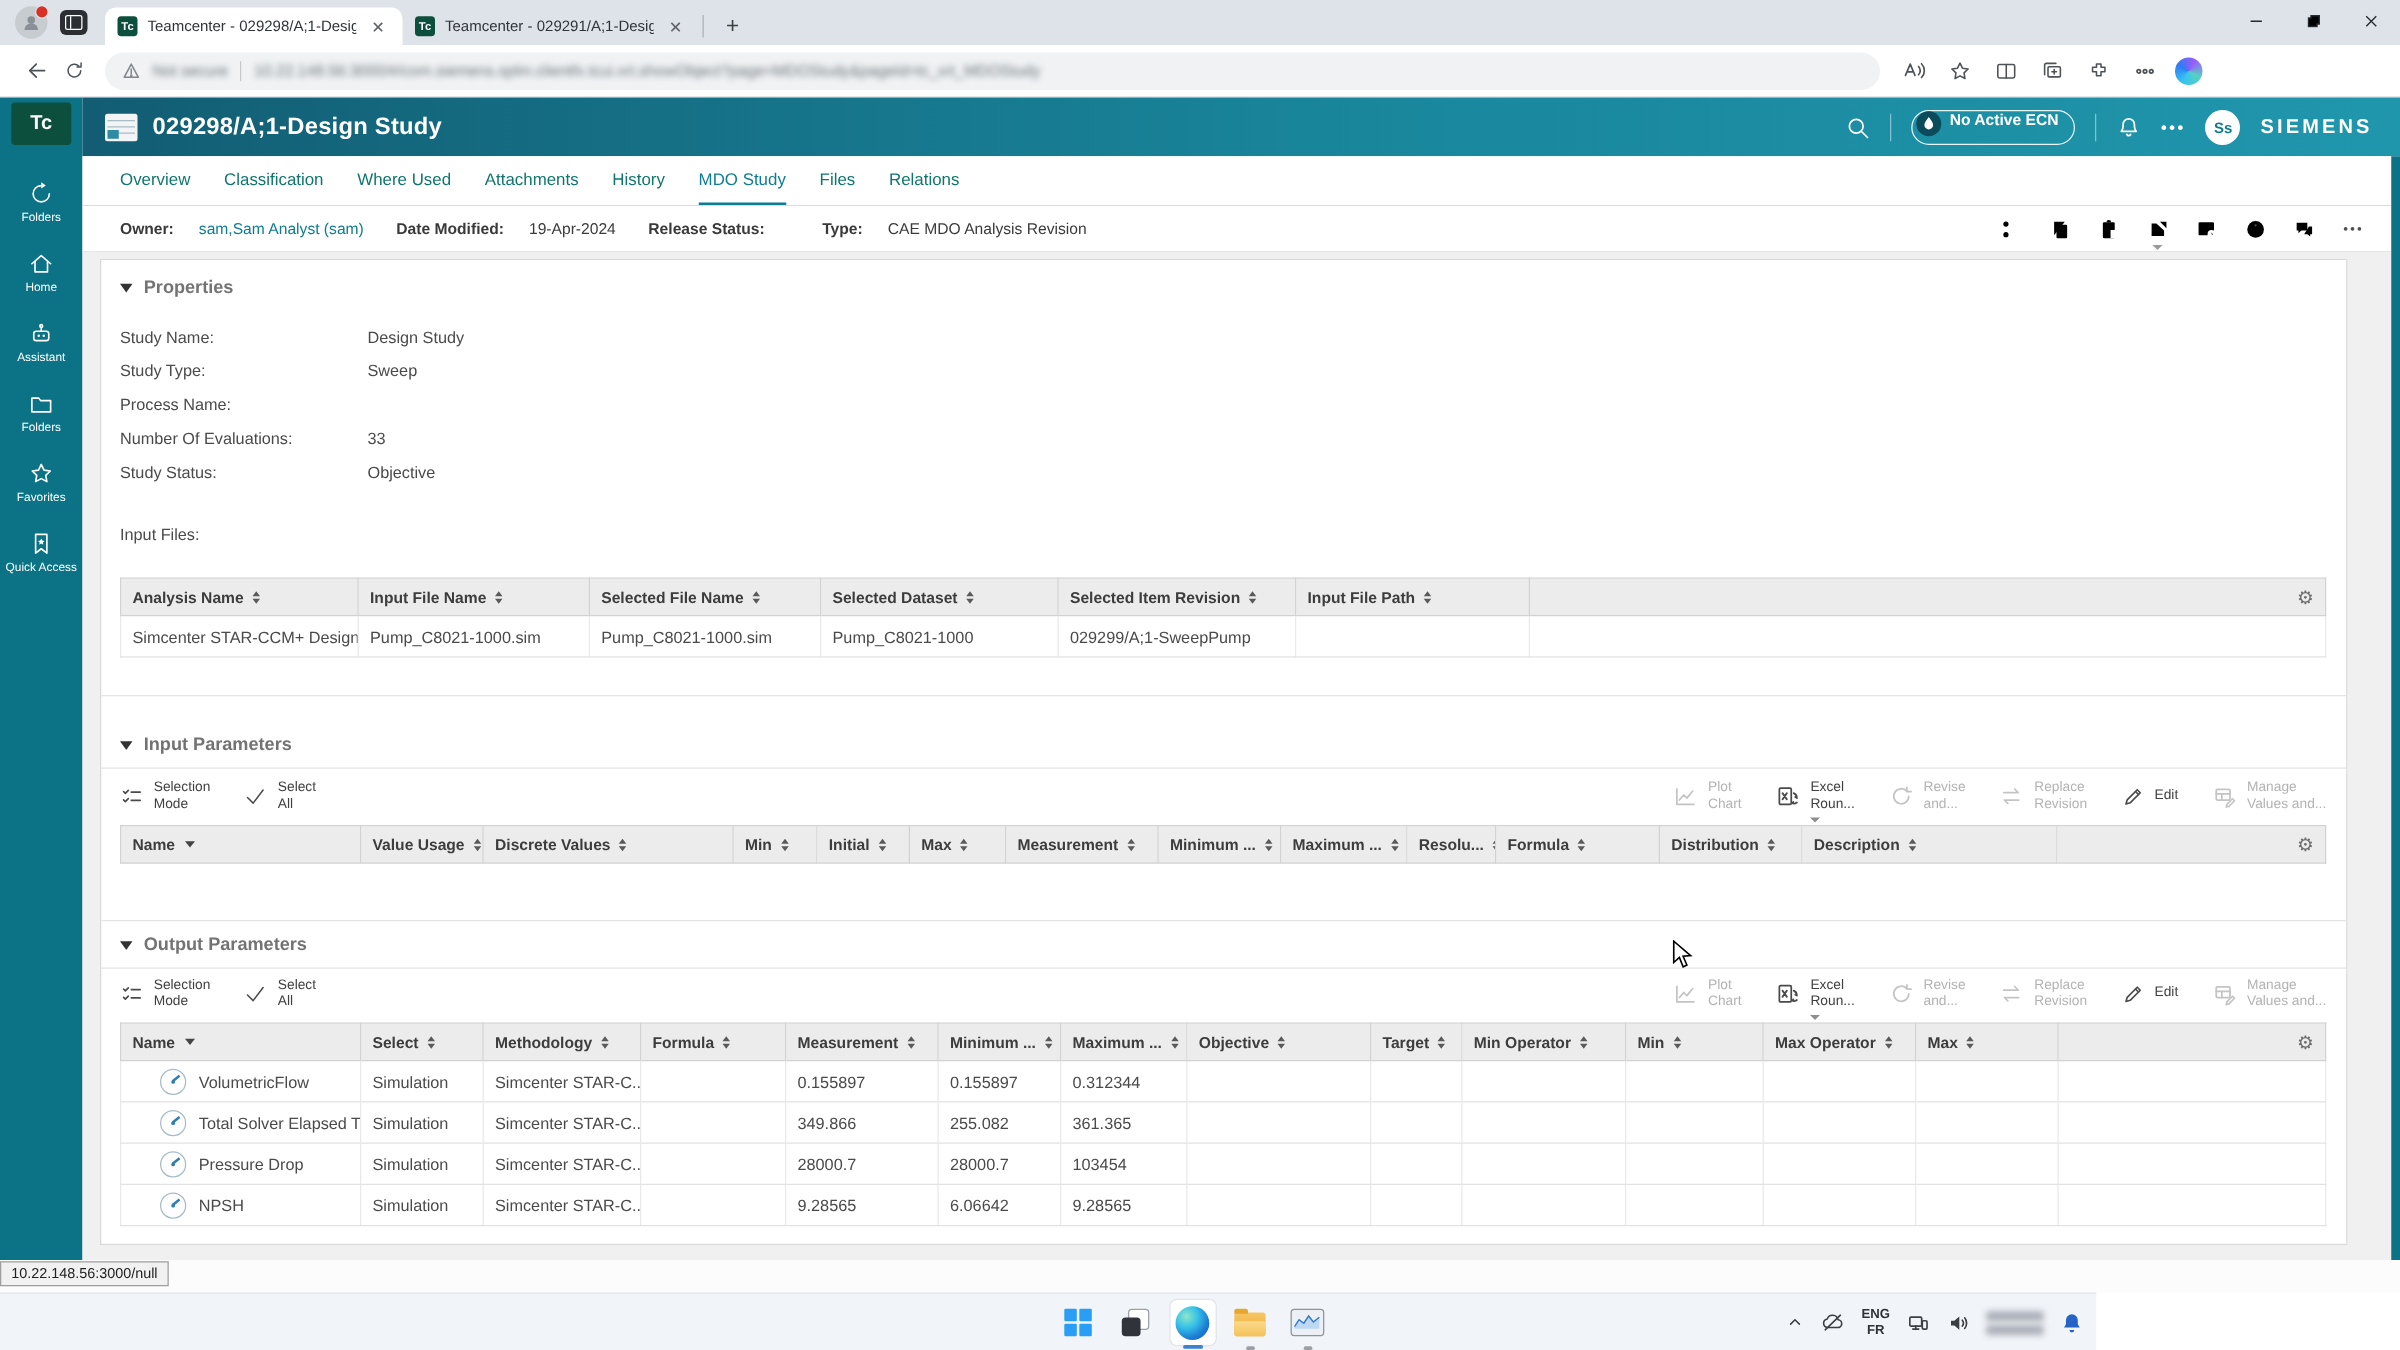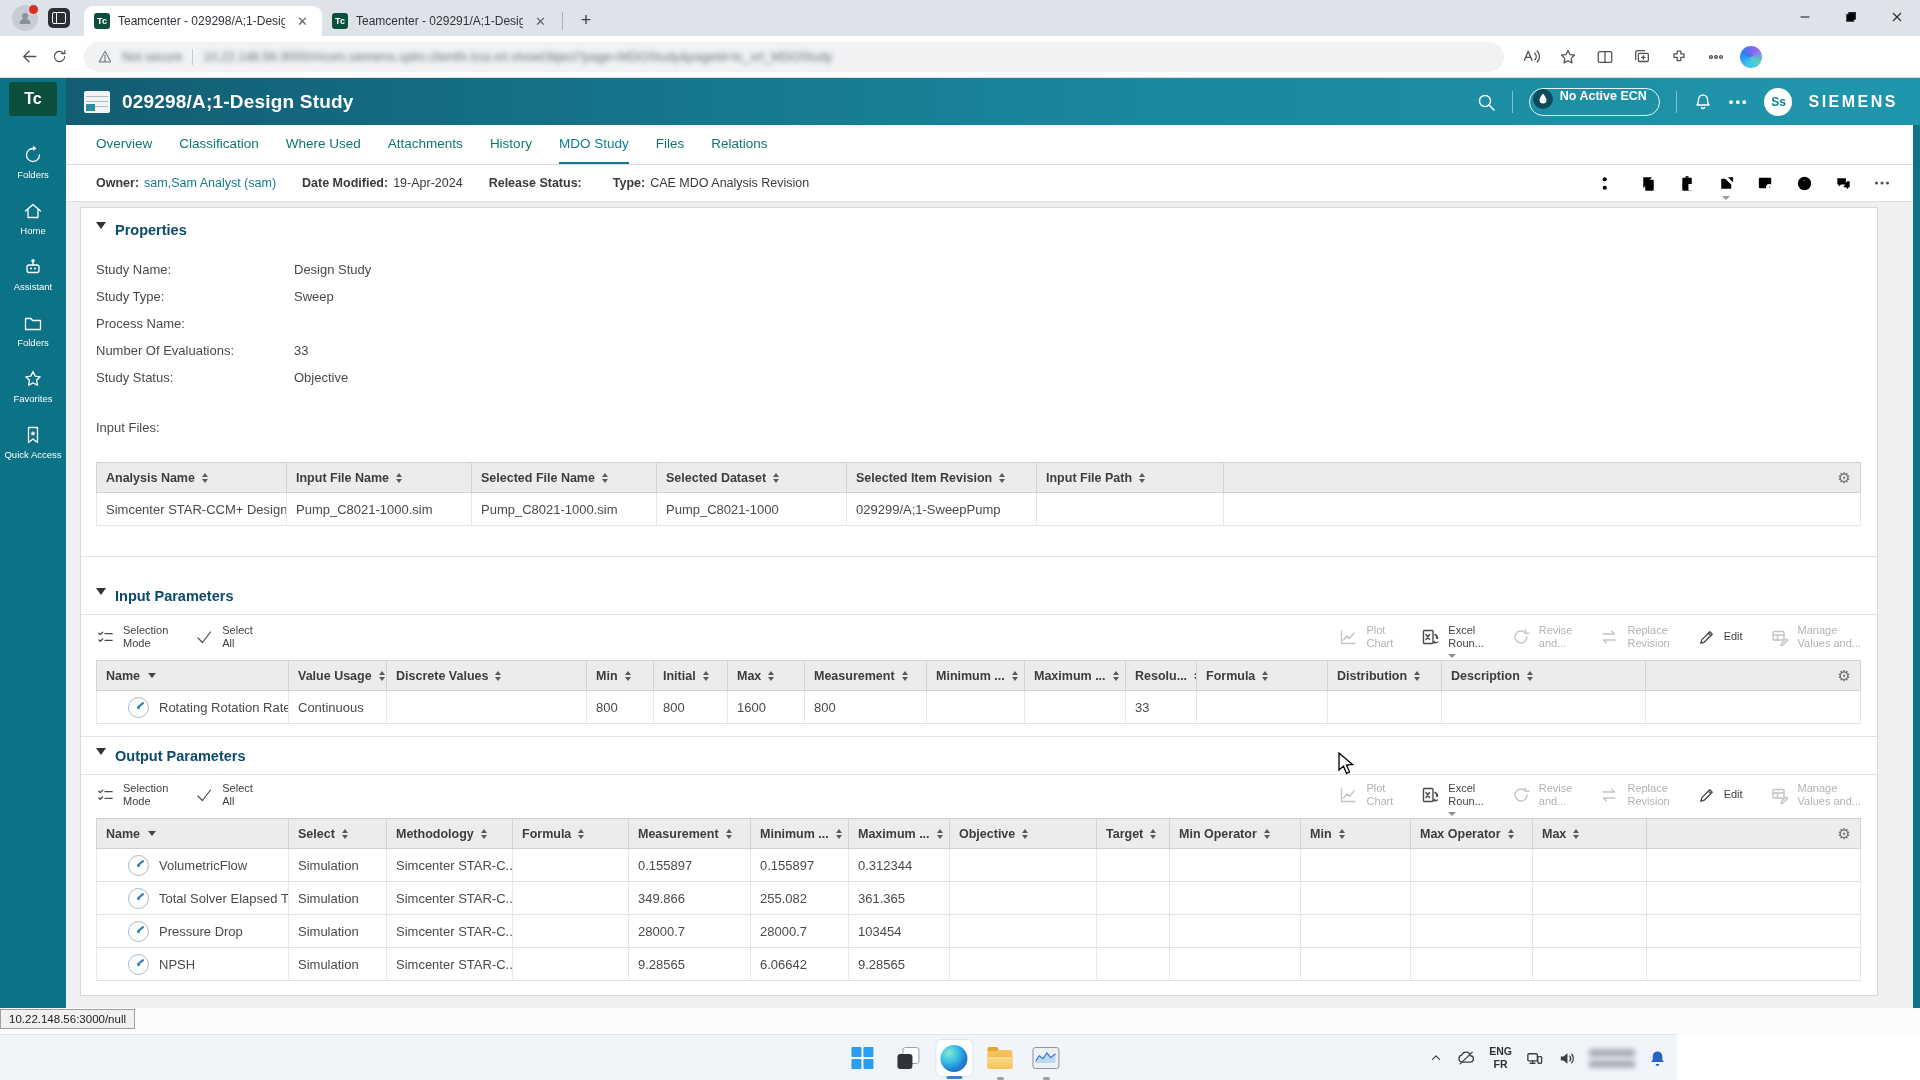--- a/index.html
+++ b/index.html
@@ -59,30 +59,30 @@
   .avatar{width:28px;height:28px;border-radius:50%;background:#fff;color:#0e7d92;font-size:12px;font-weight:700;display:flex;align-items:center;justify-content:center}
   .brand{font-size:16px;font-weight:700;letter-spacing:2.5px}
 
   #apptabs{left:66px;top:125px;width:1847px;height:40px;background:#fff;border-bottom:1px solid #dcdcdc;display:flex;align-items:stretch;gap:27px;padding-left:30px;box-sizing:border-box}
   .atab{font-size:13.5px;color:#0f766e;display:flex;align-items:center;border-bottom:2px solid transparent;box-sizing:border-box}
   .atab.active{color:#0e7d92;border-bottom-color:#0e7d92}
 
   #metabar{left:66px;top:165px;width:1847px;height:37px;background:#fff;border-bottom:1px solid #dedede;display:flex;align-items:center;padding:0 18px 0 30px;box-sizing:border-box}
   .meta{display:flex;gap:26px;align-items:center;font-size:12.5px;color:#3a3a3a}
   .meta b{font-weight:700}
-  .meta .val{margin-left:5px}
+  .meta .val{margin-left:20px}
   .meta .lnk{color:#0e7d92}
   .metaicons{margin-left:auto;display:flex;align-items:center;gap:13px;color:#4f4f4f}
   .iico{width:26px;height:26px;display:flex;align-items:center;justify-content:center;position:relative}
   .iico.dis{color:#c0c0c0}
   .iico .caret{position:absolute;left:50%;bottom:-4px;transform:translateX(-50%);width:0;height:0;border-left:4px solid transparent;border-right:4px solid transparent;border-top:4px solid #9a9a9a}
 
   #content{left:66px;top:202px;width:1847px;height:806px;background:#f0f0f0}
   #panel{position:absolute;left:14px;top:5px;width:1798px;height:789px;background:#fff;border:1px solid #d9d9d9;box-sizing:border-box}
-  .sectitle{position:absolute;left:15px;font-size:14.5px;font-weight:700;color:#0c4a6e;display:flex;gap:9px}
+  .sectitle{position:absolute;left:15px;font-size:14.5px;font-weight:700;color:#737373;display:flex;align-items:center;gap:9px}
   .tri{width:0;height:0;border-left:5px solid transparent;border-right:5px solid transparent;border-top:7px solid #333}
   .divider{position:absolute;left:0;right:0;height:0;border-top:1px solid #e4e4e4}
 
   .prow{position:absolute;left:15px;display:flex;height:27px;align-items:center;font-size:13px;color:#4a4a4a}
   .plabel{width:198px}
   .iflabel{position:absolute;left:15px;font-size:13px;color:#4a4a4a}
 
   .twrap{position:absolute;left:15px;right:16px}
   table.grid{border-collapse:collapse;table-layout:fixed;width:100%;background:#fff}
   .grid th{background:#ececec;border:1px solid #d2d2d2;height:30px;padding:0 9px;font-size:12.5px;font-weight:600;color:#3d3d3d;text-align:left;white-space:nowrap;overflow:hidden;box-sizing:border-box}
@@ -764,41 +764,20 @@
                 <div class="hc">
                   <span>Description</span>
                   <span class="sort">
                     <b class="u"></b>
                     <b class="d"></b>
                   </span>
                 </div>
               </th>
           <th class="gearcell"><span class="gear">⚙</span></th>
         </tr>
-        <tr>
-          <td>
-                <div class="pname">
-                  <span class="gauge"></span>
-                  <span>Rotating Rotation Rate</span>
-                </div>
-              </td>
-          <td>Continuous</td>
-          <td></td>
-          <td>800</td>
-          <td>800</td>
-          <td>1600</td>
-          <td>800</td>
-          <td></td>
-          <td></td>
-          <td>33</td>
-          <td></td>
-          <td></td>
-          <td></td>
-          <td></td>
-        </tr>
       </tbody>
         </table>
     </div>
 
     <div class="divider" style="top:528px"></div>
 
     <div class="sectitle" style="top:540px">
       <span class="tri"></span>
       <span>Output Parameters</span>
     </div>

